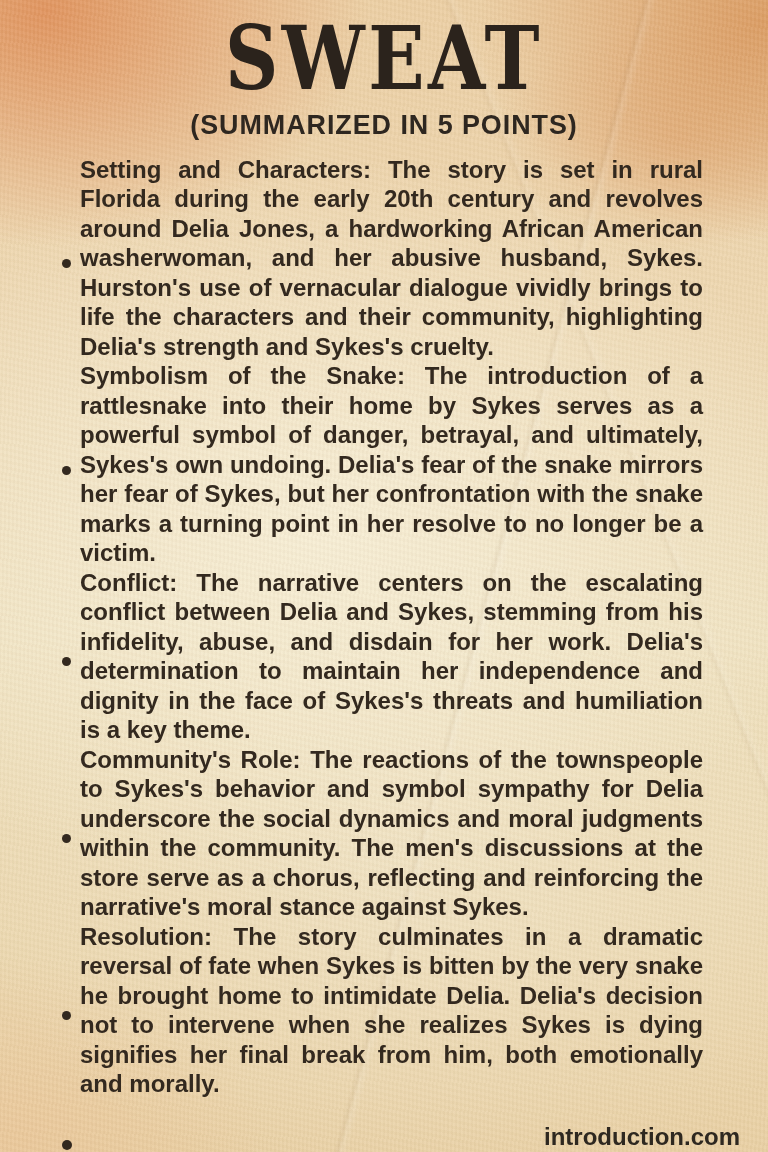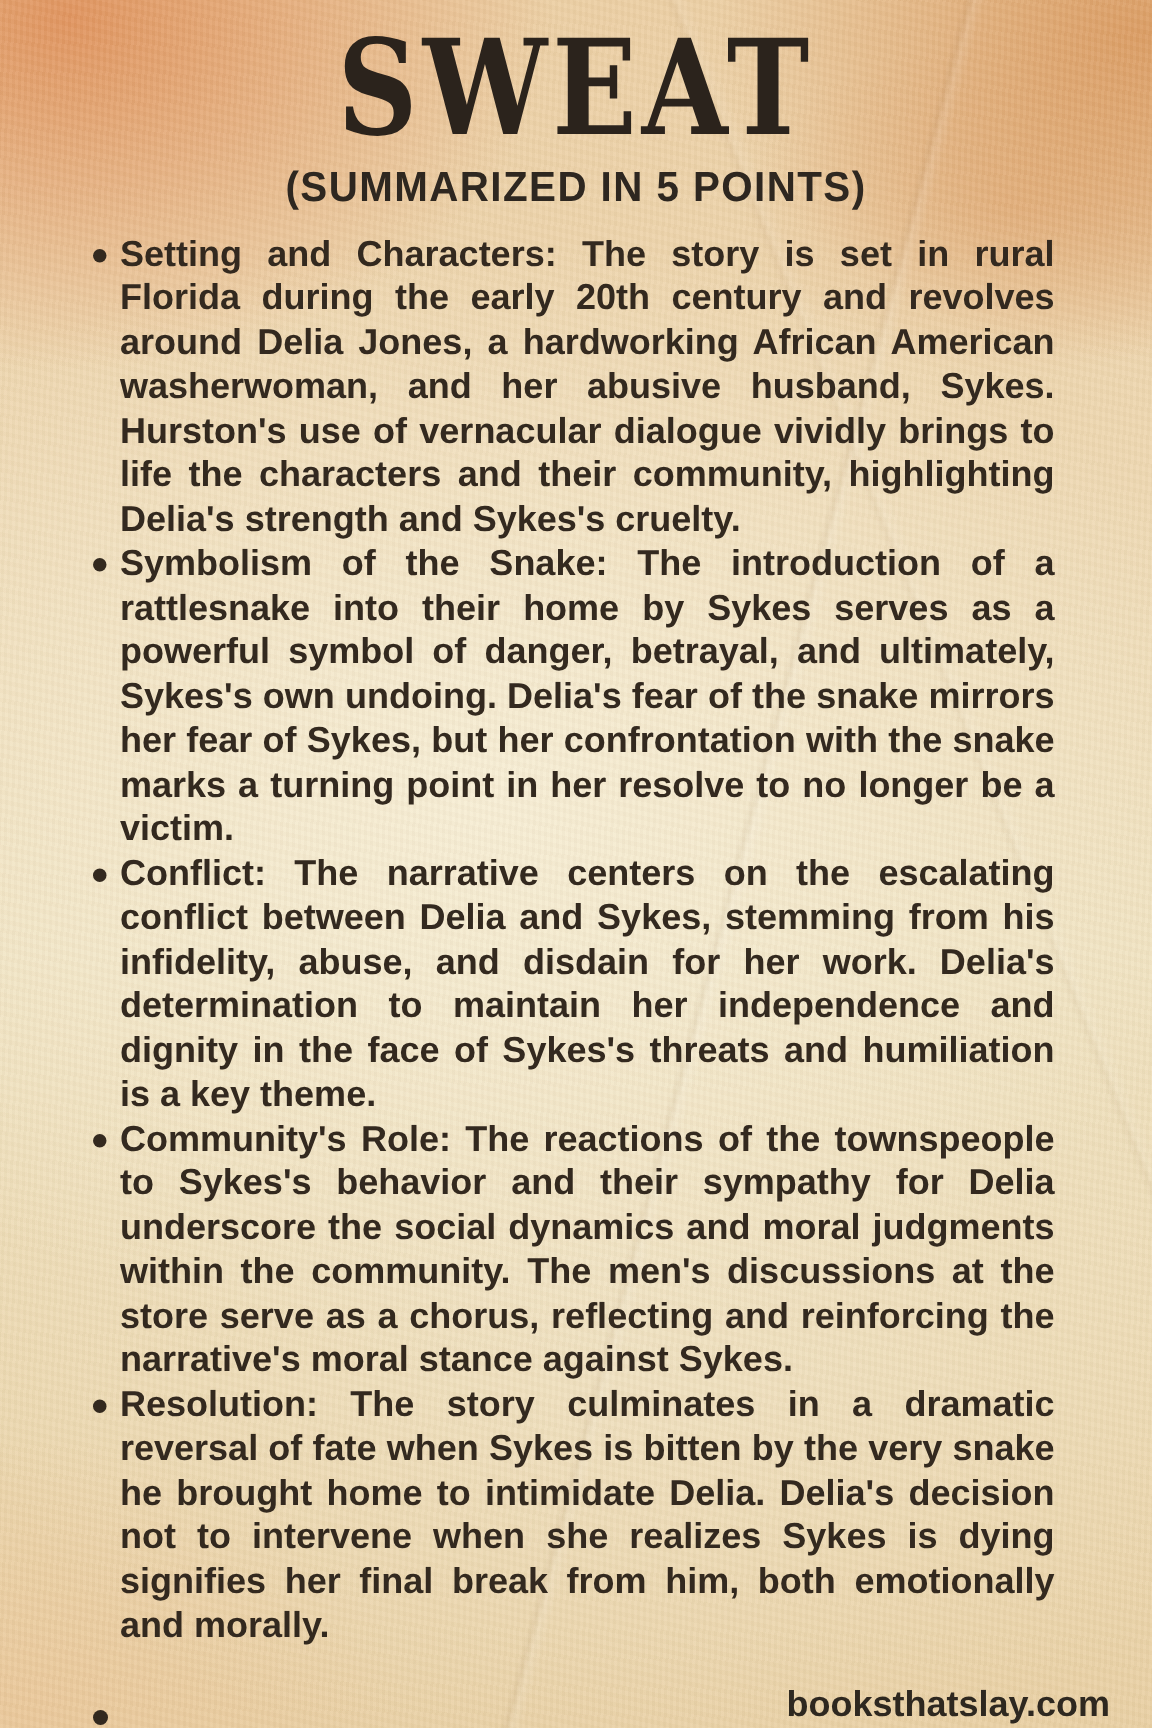--- a/index.html
+++ b/index.html
@@ -58,21 +58,21 @@
   }
 
   ul.summary {
     list-style: none;
     margin: 14px 0 0 0;
     padding: 0 65px 0 62px;
   }
 
   ul.summary li {
     display: flex;
-    align-items: flex-start;
+    align-items: center;
     margin: 0;
   }
 
   .dot {
     flex: 0 0 auto;
     width: 9px;
     height: 9px;
     margin: 11px 9px 0 0;
     border-radius: 50%;
     background: #33291f;
@@ -125,25 +125,25 @@
     <li>
       <span class="dot"></span>
       <span class="txt">Symbolism of the Snake: The introduction of a rattlesnake into their home by Sykes serves as a powerful symbol of danger, betrayal, and ultimately, Sykes's own undoing. Delia's fear of the snake mirrors her fear of Sykes, but her confrontation with the snake marks a turning point in her resolve to no longer be a victim.</span>
     </li>
     <li>
       <span class="dot"></span>
       <span class="txt">Conflict: The narrative centers on the escalating conflict between Delia and Sykes, stemming from his infidelity, abuse, and disdain for her work. Delia's determination to maintain her independence and dignity in the face of Sykes's threats and humiliation is a key theme.</span>
     </li>
     <li>
       <span class="dot"></span>
-      <span class="txt">Community's Role: The reactions of the townspeople to Sykes's behavior and their sympathy for Delia underscore the social dynamics and moral judgments within the community. The men's discussions at the store serve as a chorus, reflecting and reinforcing the narrative's moral stance against Sykes.</span>
+      <span class="txt">Community's Role: The reactions of the townspeople to Sykes's behavior and symbol sympathy for Delia underscore the social dynamics and moral judgments within the community. The men's discussions at the store serve as a chorus, reflecting and reinforcing the narrative's moral stance against Sykes.</span>
     </li>
     <li>
       <span class="dot"></span>
       <span class="txt">Resolution: The story culminates in a dramatic reversal of fate when Sykes is bitten by the very snake he brought home to intimidate Delia. Delia's decision not to intervene when she realizes Sykes is dying signifies her final break from him, both emotionally and morally.</span>
     </li>
   </ul>
 
   <span class="partial-dot"></span>
 
-  <div class="watermark">booksthatslay.com</div>
+  <div class="watermark">introduction.com</div>
 
 </div>
 
 </body></html>

